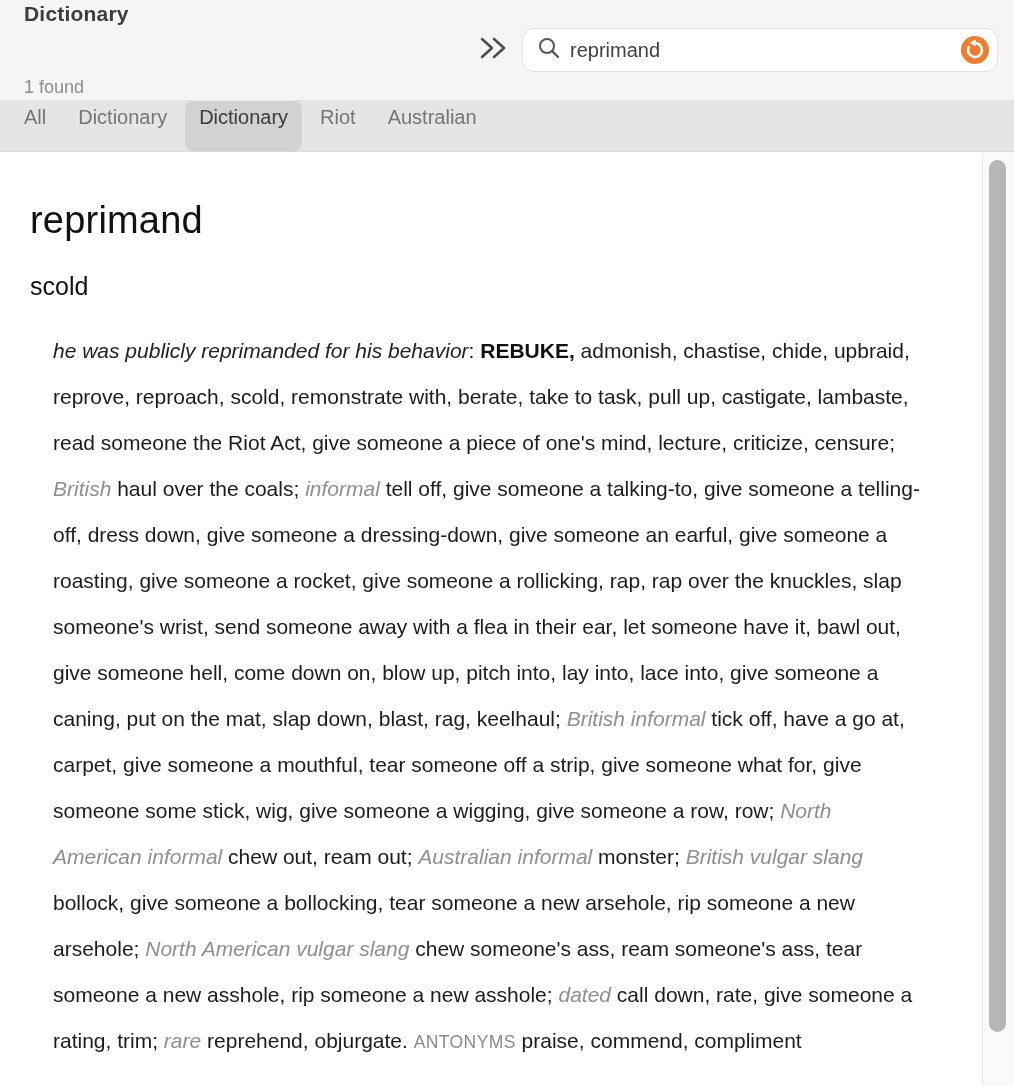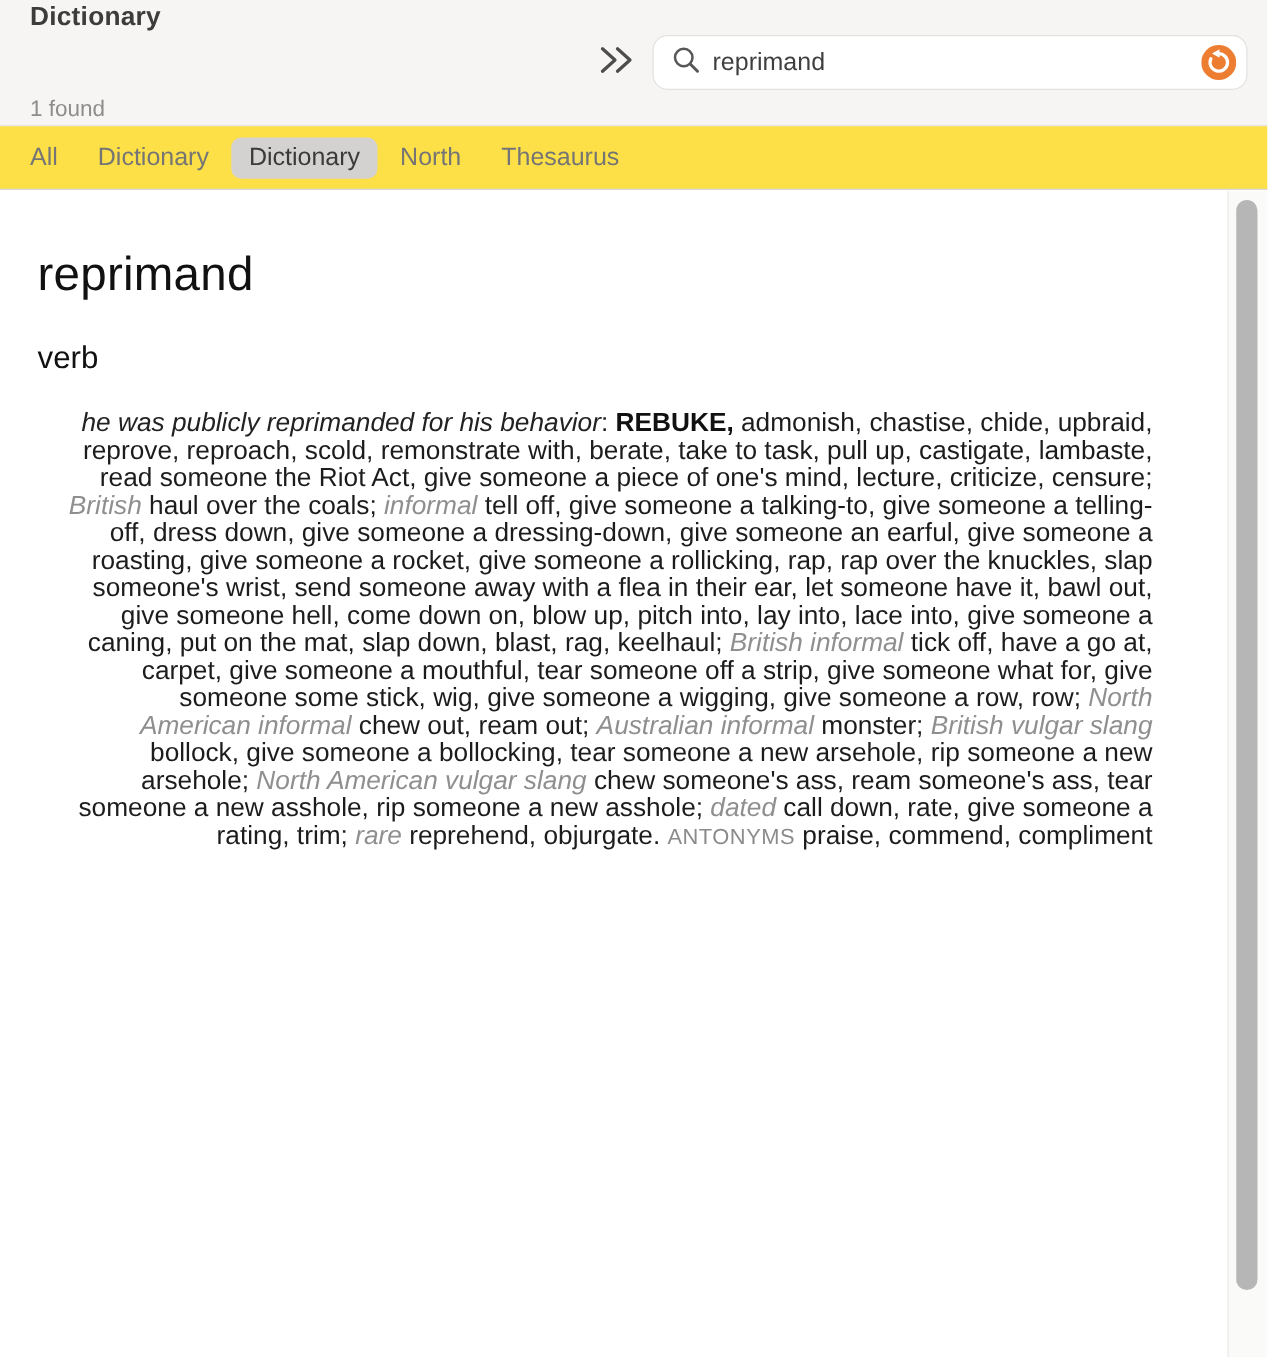--- a/index.html
+++ b/index.html
@@ -52,24 +52,23 @@
   .undo-btn {
     flex: 0 0 auto;
     width: 28px; height: 28px;
     border-radius: 50%;
     display: flex; align-items: center; justify-content: center;
   }
 
   
   .tabbar {
     height: 51px;
-    background: #fde047;
+    background: #e5e5e5;
     border-bottom: 1px solid #d9d8d6;
     display: flex;
-    align-items: center;
     padding-left: 10px;
     gap: 4px;
   }
   .tab {
     font-size: 20px;
     color: #757575;
     padding: 5px 14px;
     border-radius: 8px;
     white-space: nowrap;
   }
@@ -95,23 +94,22 @@
   .pos {
     margin: 30px 0 0 30px;
     font-size: 25px;
     font-weight: 400;
     color: #111111;
   }
   .definition {
     margin: 27px 60px 0 53px;
     max-width: 900px;
     font-size: 21px;
-    line-height: 22px;
+    line-height: 46px;
     color: #1c1c1c;
-    text-align: right;
   }
   .run-plain   { color: #1c1c1c; }
   .run-bold    { font-weight: 700; color: #111111; }
   .run-example { font-style: italic; color: #222222; }
   .run-label   { font-style: italic; color: #8f8f8f; }
   .run-antonyms{ color: #8b8b8b; font-size: 17.5px; letter-spacing: .4px; }
 
   
   .scrollbar {
     position: absolute;
@@ -165,25 +163,25 @@
         </svg>
       </span>
     </div>
   </div>
 </header>
 
 <nav class="tabbar">
     <div class="tab">All</div>
     <div class="tab">Dictionary</div>
     <div class="tab selected">Dictionary</div>
-    <div class="tab">North</div>
-    <div class="tab">Thesaurus</div>
+    <div class="tab">Riot</div>
+    <div class="tab">Australian</div>
   </nav>
 
 <main class="content">
   <h1 class="headword">reprimand</h1>
-  <h2 class="pos">verb</h2>
+  <h2 class="pos">scold</h2>
   <p class="definition"><span class="run-example">he was publicly reprimanded for his behavior</span><span class="run-plain">: </span><span class="run-bold">REBUKE,</span><span class="run-plain"> admonish, chastise, chide, upbraid, reprove, reproach, scold, remonstrate with, berate, take to task, pull up, castigate, lambaste, read someone the Riot Act, give someone a piece of one's mind, lecture, criticize, censure; </span><span class="run-label">British</span><span class="run-plain"> haul over the coals; </span><span class="run-label">informal</span><span class="run-plain"> tell off, give someone a talking-to, give someone a telling-off, dress down, give someone a dressing-down, give someone an earful, give someone a roasting, give someone a rocket, give someone a rollicking, rap, rap over the knuckles, slap someone's wrist, send someone away with a flea in their ear, let someone have it, bawl out, give someone hell, come down on, blow up, pitch into, lay into, lace into, give someone a caning, put on the mat, slap down, blast, rag, keelhaul; </span><span class="run-label">British informal</span><span class="run-plain"> tick off, have a go at, carpet, give someone a mouthful, tear someone off a strip, give someone what for, give someone some stick, wig, give someone a wigging, give someone a row, row; </span><span class="run-label">North American informal</span><span class="run-plain"> chew out, ream out; </span><span class="run-label">Australian informal</span><span class="run-plain"> monster; </span><span class="run-label">British vulgar slang</span><span class="run-plain"> bollock, give someone a bollocking, tear someone a new arsehole, rip someone a new arsehole; </span><span class="run-label">North American vulgar slang</span><span class="run-plain"> chew someone's ass, ream someone's ass, tear someone a new asshole, rip someone a new asshole; </span><span class="run-label">dated</span><span class="run-plain"> call down, rate, give someone a rating, trim; </span><span class="run-label">rare</span><span class="run-plain"> reprehend, objurgate. </span><span class="run-antonyms">ANTONYMS</span><span class="run-plain"> praise, commend, compliment</span></p>
 </main>
 
 <div class="scrollbar">
   <div class="scroll-thumb"></div>
 </div>
 
 </body></html>

